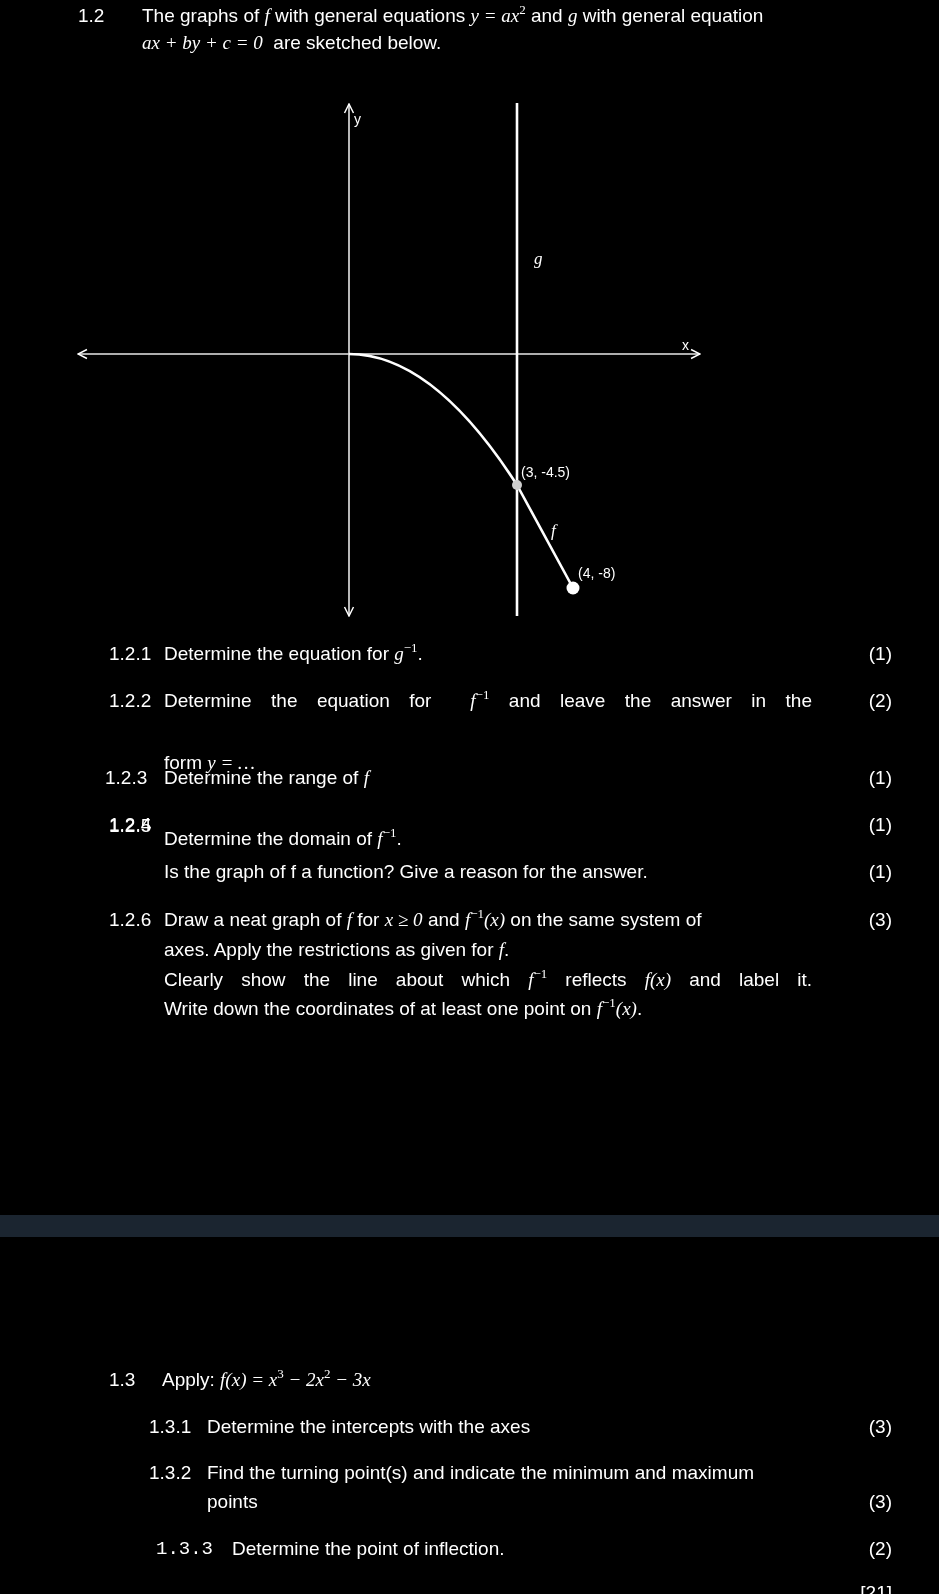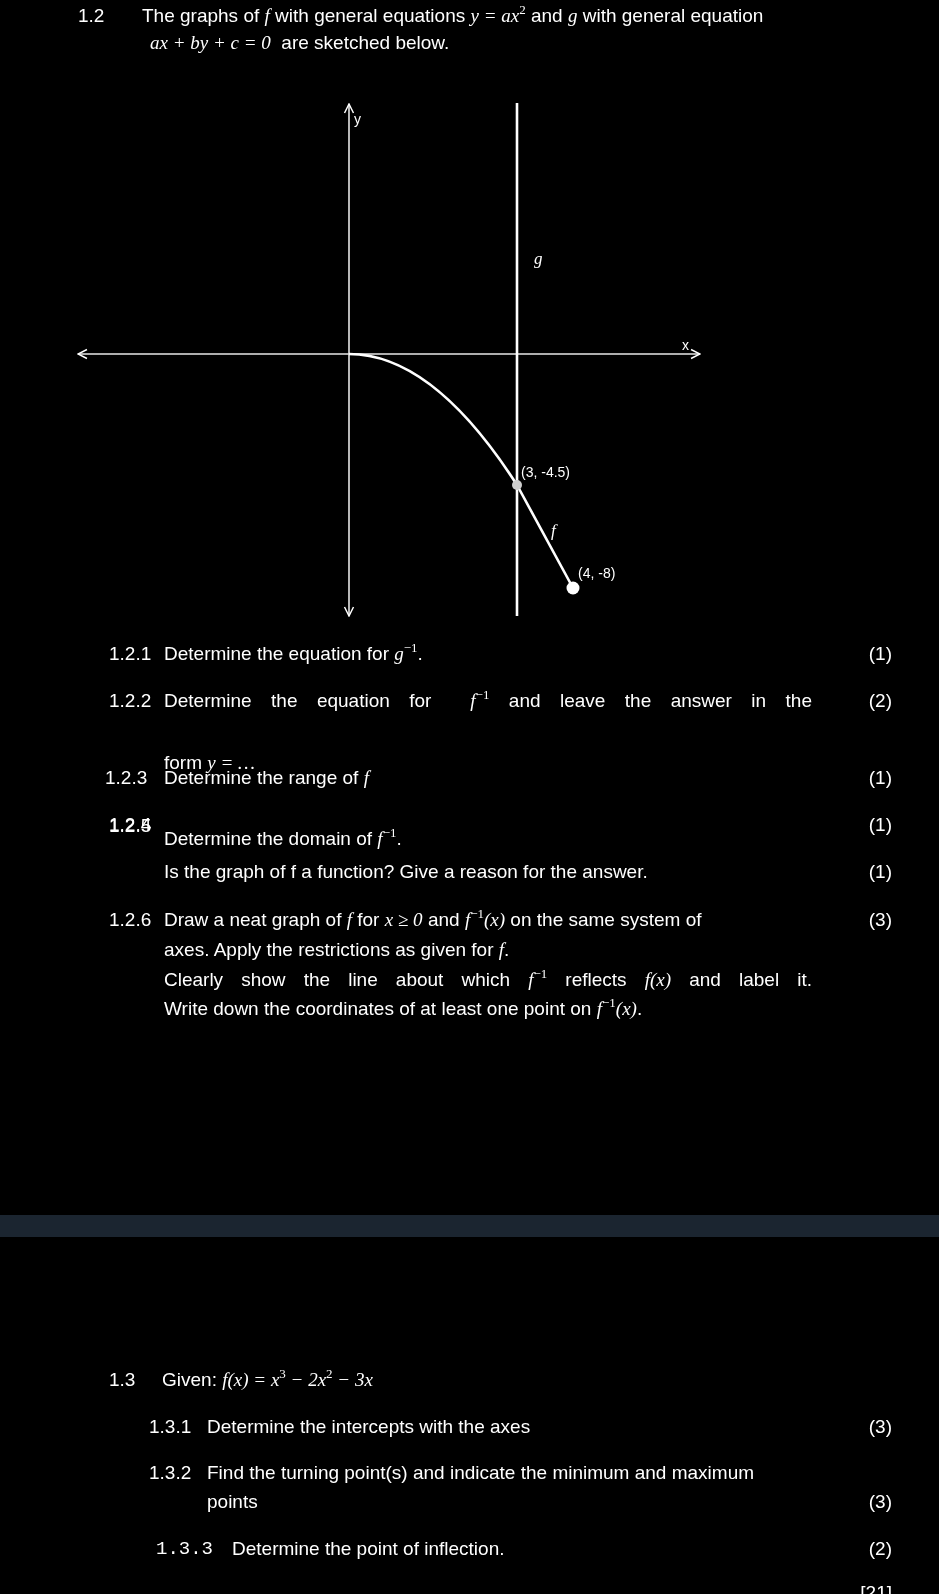--- a/index.html
+++ b/index.html
@@ -18,21 +18,21 @@
   .just { text-align:justify; text-align-last:justify; }
 </style>
 </head>
 <body>
 
 <div>
   <span class="abs" style="left:78px; top:5px;">1.2</span>
   <div class="abs" style="left:142px; top:5px;">
     <span>The graphs of </span><span class="m">f</span><span> with general equations </span><span class="m">y = ax</span><span class="up">2</span><span> and </span><span class="m">g</span><span> with general equation</span>
   </div>
-  <div class="abs" style="left:142px; top:32px;margin-left:8px;">
+  <div class="abs" style="left:142px; top:32px;">
     <span class="m">ax + by + c = 0</span><span style="white-space:pre">  are sketched below.</span>
   </div>
 </div>
 
 <svg class="abs" style="left:0; top:0;" width="939" height="630">
   <defs>
     <marker id="ah" viewBox="0 0 10 10" refX="9" refY="5" markerWidth="7" markerHeight="7" orient="auto-start-reverse">
       <path d="M1,1 L9,5 L1,9" fill="none" stroke="#fff" stroke-width="1.3"></path>
     </marker>
   </defs>
@@ -110,21 +110,21 @@
     <span>Write down the coordinates of at least one point on </span><span class="m">f</span><span class="up">−1</span><span class="m">(x)</span><span>.</span>
   </div>
   <span class="marks" style="top:909px;">(3)</span>
 </div>
 
 <div class="band"></div>
 
 <div>
   <span class="num" style="left:78px; top:1369px;">1.3</span>
   <div class="abs" style="left:162px; top:1369px;">
-    <span>Given: </span><span class="m">f(x) = x</span><span class="up">3</span><span class="m"> − 2x</span><span class="up">2</span><span class="m"> − 3x</span>
+    <span>Apply: </span><span class="m">f(x) = x</span><span class="up">3</span><span class="m"> − 2x</span><span class="up">2</span><span class="m"> − 3x</span>
   </div>
 </div>
 
 <div>
   <span class="abs" style="left:149px; top:1416px;">1.3.1</span>
   <span class="abs" style="left:207px; top:1416px;">Determine the intercepts with the axes</span>
   <span class="marks" style="top:1416px;">(3)</span>
 </div>
 
 <div>

